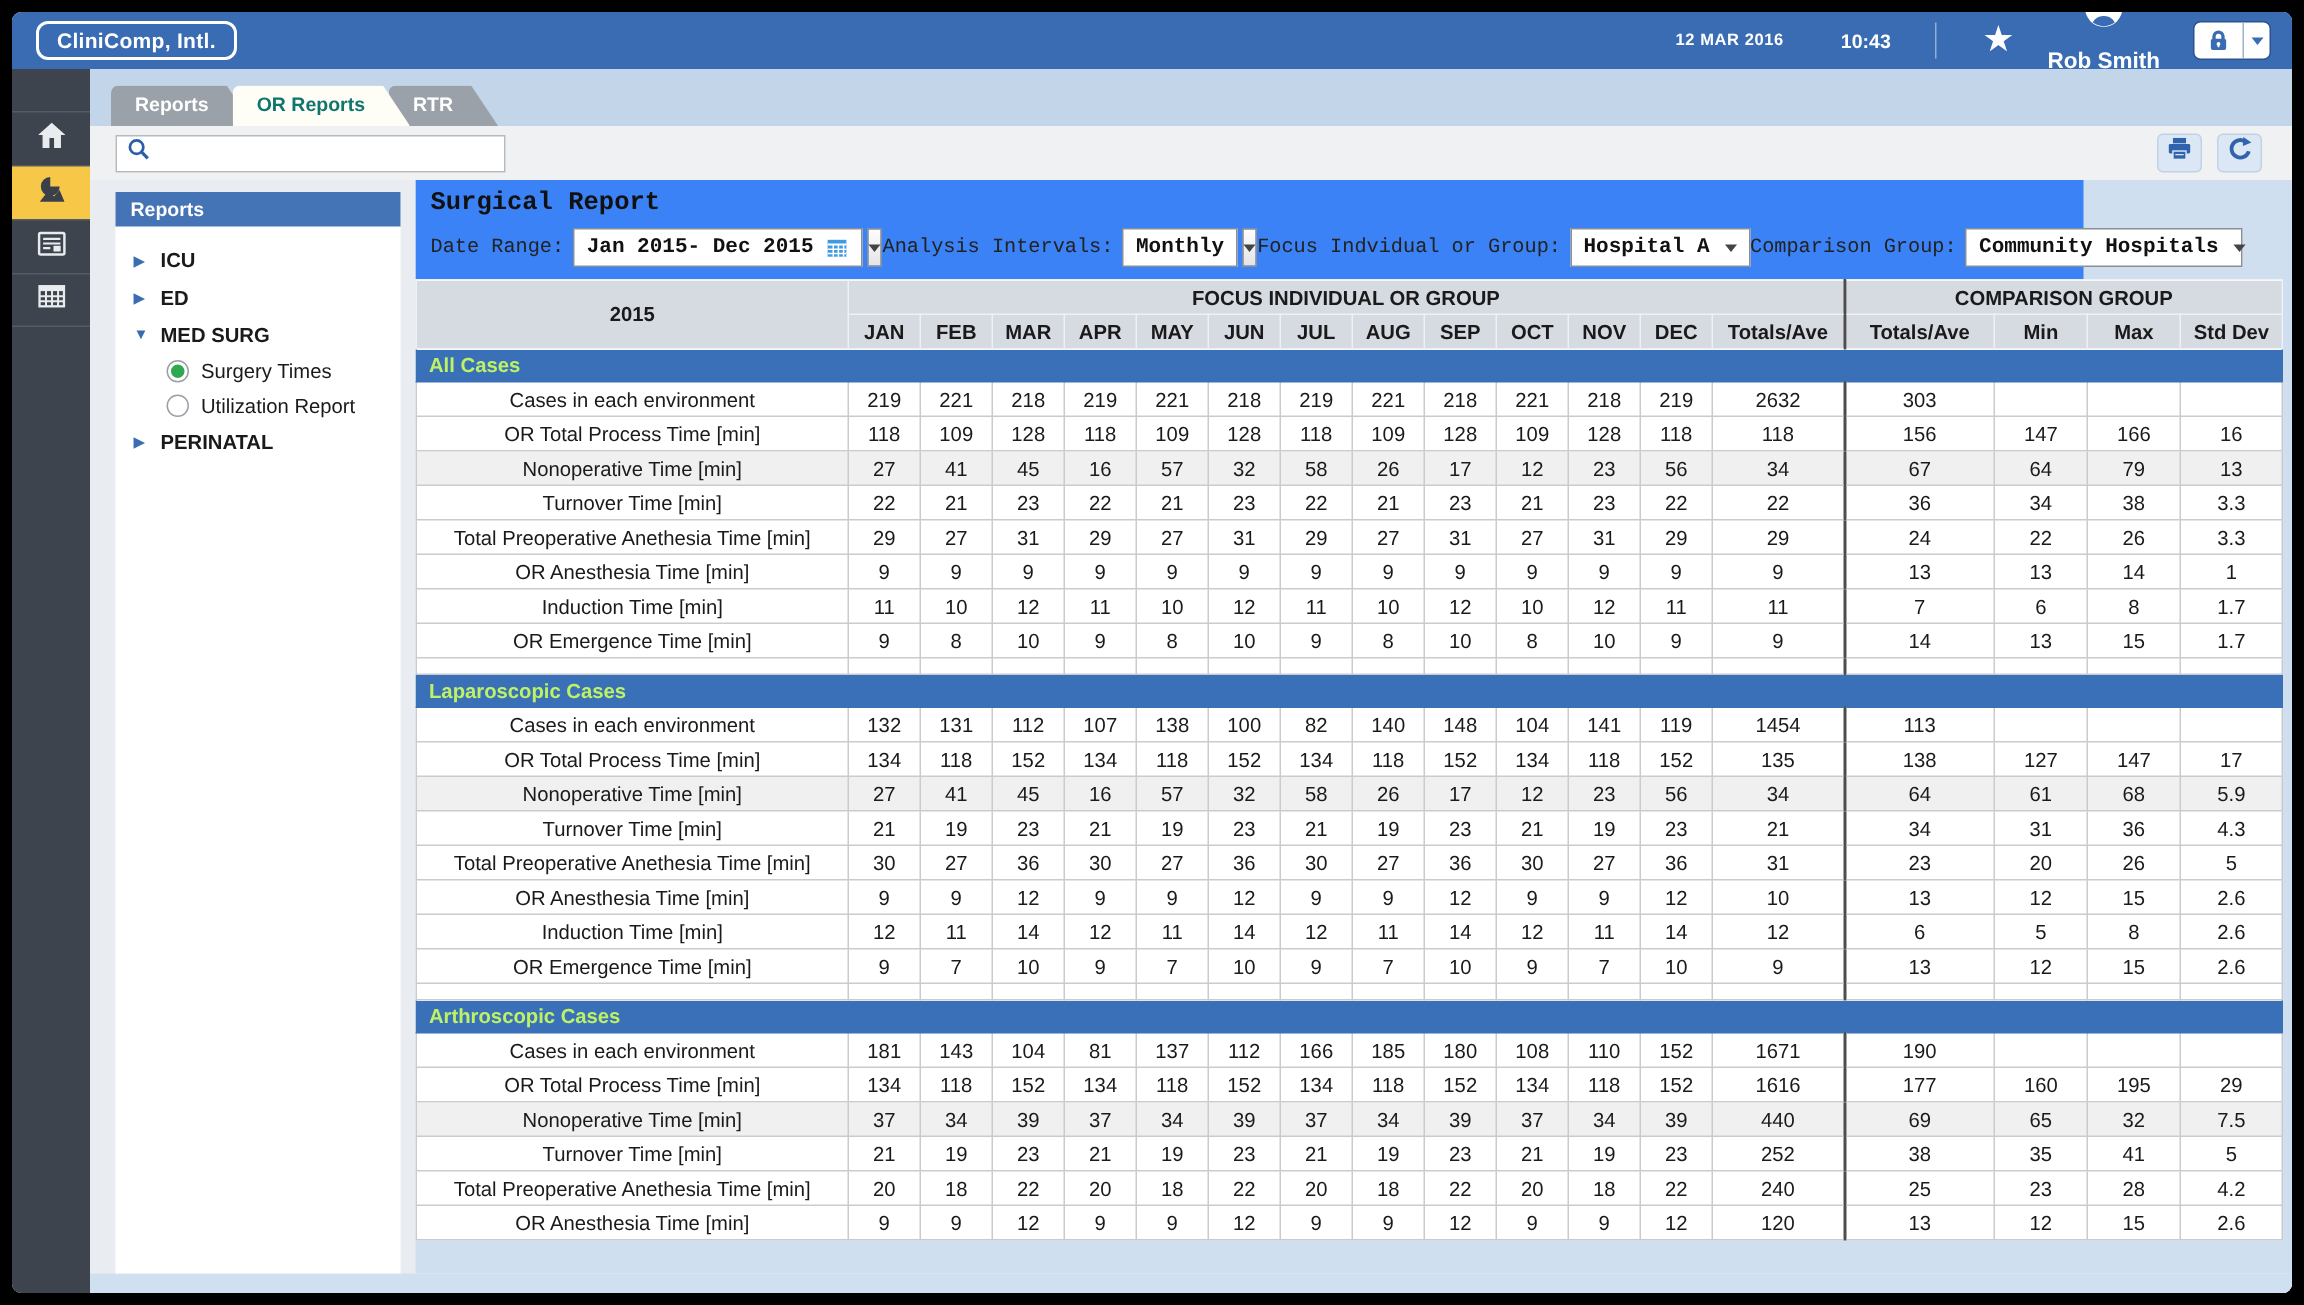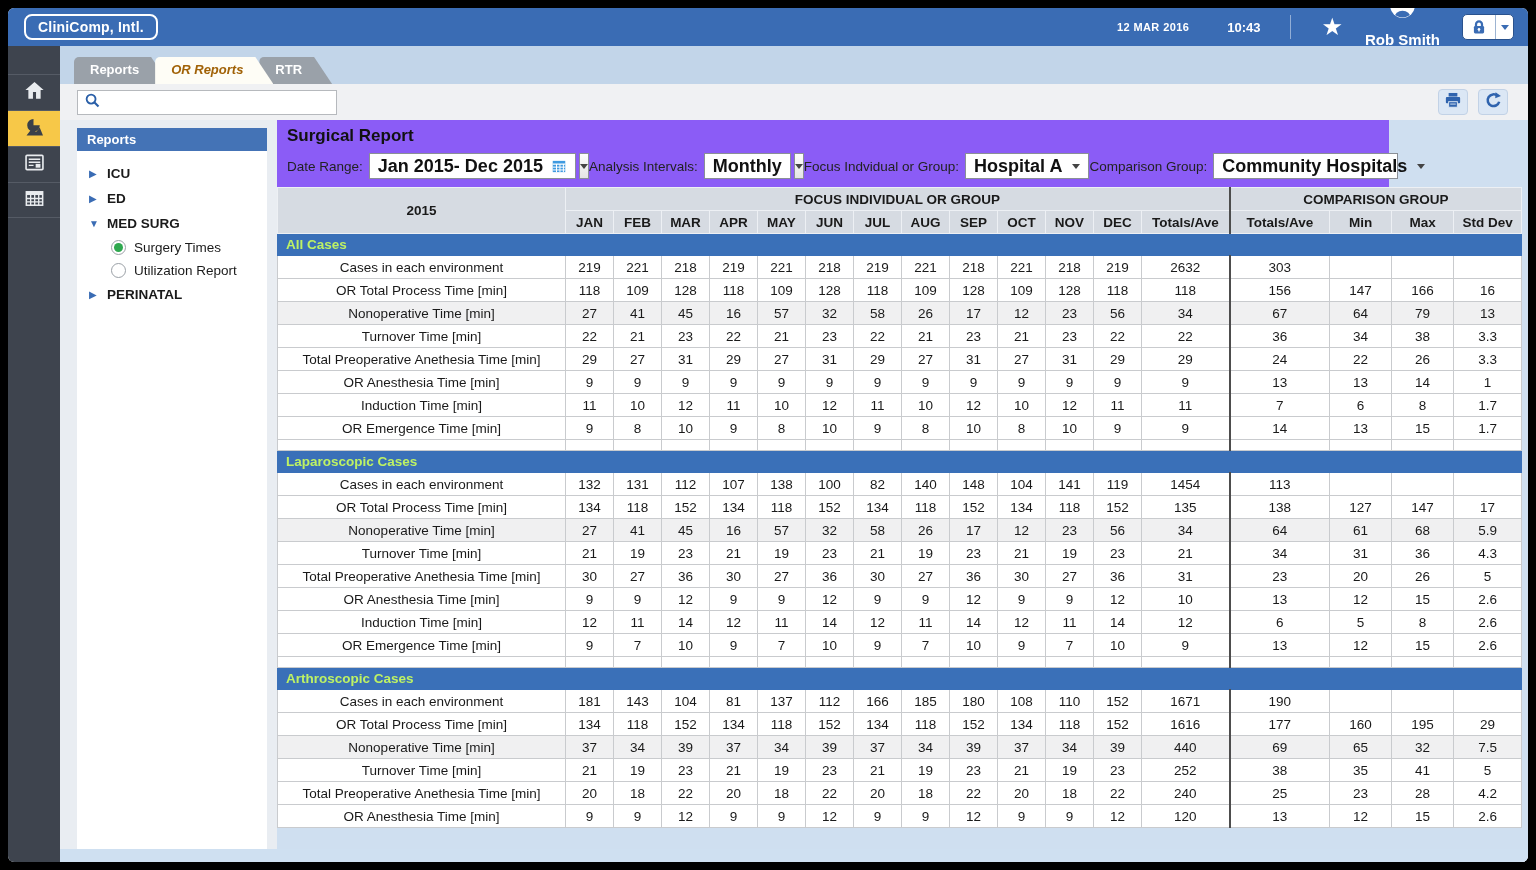--- a/index.html
+++ b/index.html
@@ -58,21 +58,21 @@
   .tabstrip {
     position:absolute; left:52px; top:38px; right:0; height:38px; background:#c2d5e9;
     display:flex; align-items:flex-end; padding-left:14px;
   }
   .tab {
     position:relative; height:27px; padding:5px 30px 0 16px; font-size:13px; font-weight:bold;
     color:#fff; background:#9aa1a9; cursor:pointer;
     clip-path:polygon(0 0, calc(100% - 18px) 0, 100% 100%, 0 100%);
     border-top-left-radius:5px; margin-right:-14px;
   }
-  .tab.active { background:#fefdf6; color:#a16207; z-index:5;font-style:italic; }
+  .tab.active { background:#fefdf6; color:#0f766e; z-index:5; }
   .tab:nth-child(2) { z-index:4; }
 
   
   .search-band {
     position:absolute; left:52px; top:76px; right:0; height:36px; background:#f0f1f3;
     display:flex; align-items:center;
   }
   .search-box {
     margin-left:17px; width:260px; height:25px; background:#fff;
     border:1px solid #b6b9bd; display:flex; align-items:center; padding:0 6px; gap:6px;
@@ -107,27 +107,27 @@
   .radio { width:15px; height:15px; border-radius:50%; border:1px solid #9aa0a6; background:#fff;
     display:flex; align-items:center; justify-content:center; }
   .radio .dot { width:9px; height:9px; border-radius:50%; background:#2fa84f; }
   .tree-child-label { font-size:13.5px; color:#1a1a1a; }
 
   
   .report-panel {
     position:absolute; left:217px; top:0; right:0; bottom:13px;
     background:#cfdff0; overflow:hidden;
   }
-  .report-head { width:1112px; background:#8b5cf6; padding:6px 0 8px 10px; }
+  .report-head { width:1112px; background:#3b82f6; padding:6px 0 8px 10px;font-family:Liberation Mono, monospace; }
   .report-title { font-size:17px; font-weight:bold; color:#111; margin-bottom:7px; }
   .filter-row { display:flex; align-items:center; font-size:13.5px; color:#222; }
   .f-label { margin-right:6px; white-space:nowrap; }
   .dd-box {
     background:#fff; border:1px solid #8a8f96; height:26px; display:inline-flex;
-    align-items:center; padding:0 8px; font-weight:bold; font-size:18px; color:#111;
+    align-items:center; padding:0 8px; font-weight:bold; font-size:14px; color:#111;
     cursor:pointer; white-space:nowrap;
   }
   .dd-side-btn {
     width:22px; height:26px; border:1px solid #8a8f96; margin-left:3px;
     background:linear-gradient(#fdfdfd,#e4e4e4); display:inline-flex; align-items:center;
     justify-content:center; cursor:pointer;
   }
   .chev-down-d { width:0; height:0; border-left:4px solid transparent; border-right:4px solid transparent; border-top:5px solid #444; }
   .dd-inner-arrow { margin-left:auto; padding-left:10px; display:flex; align-items:center; }
   .cal-icon { margin-left:8px; display:inline-flex; }

